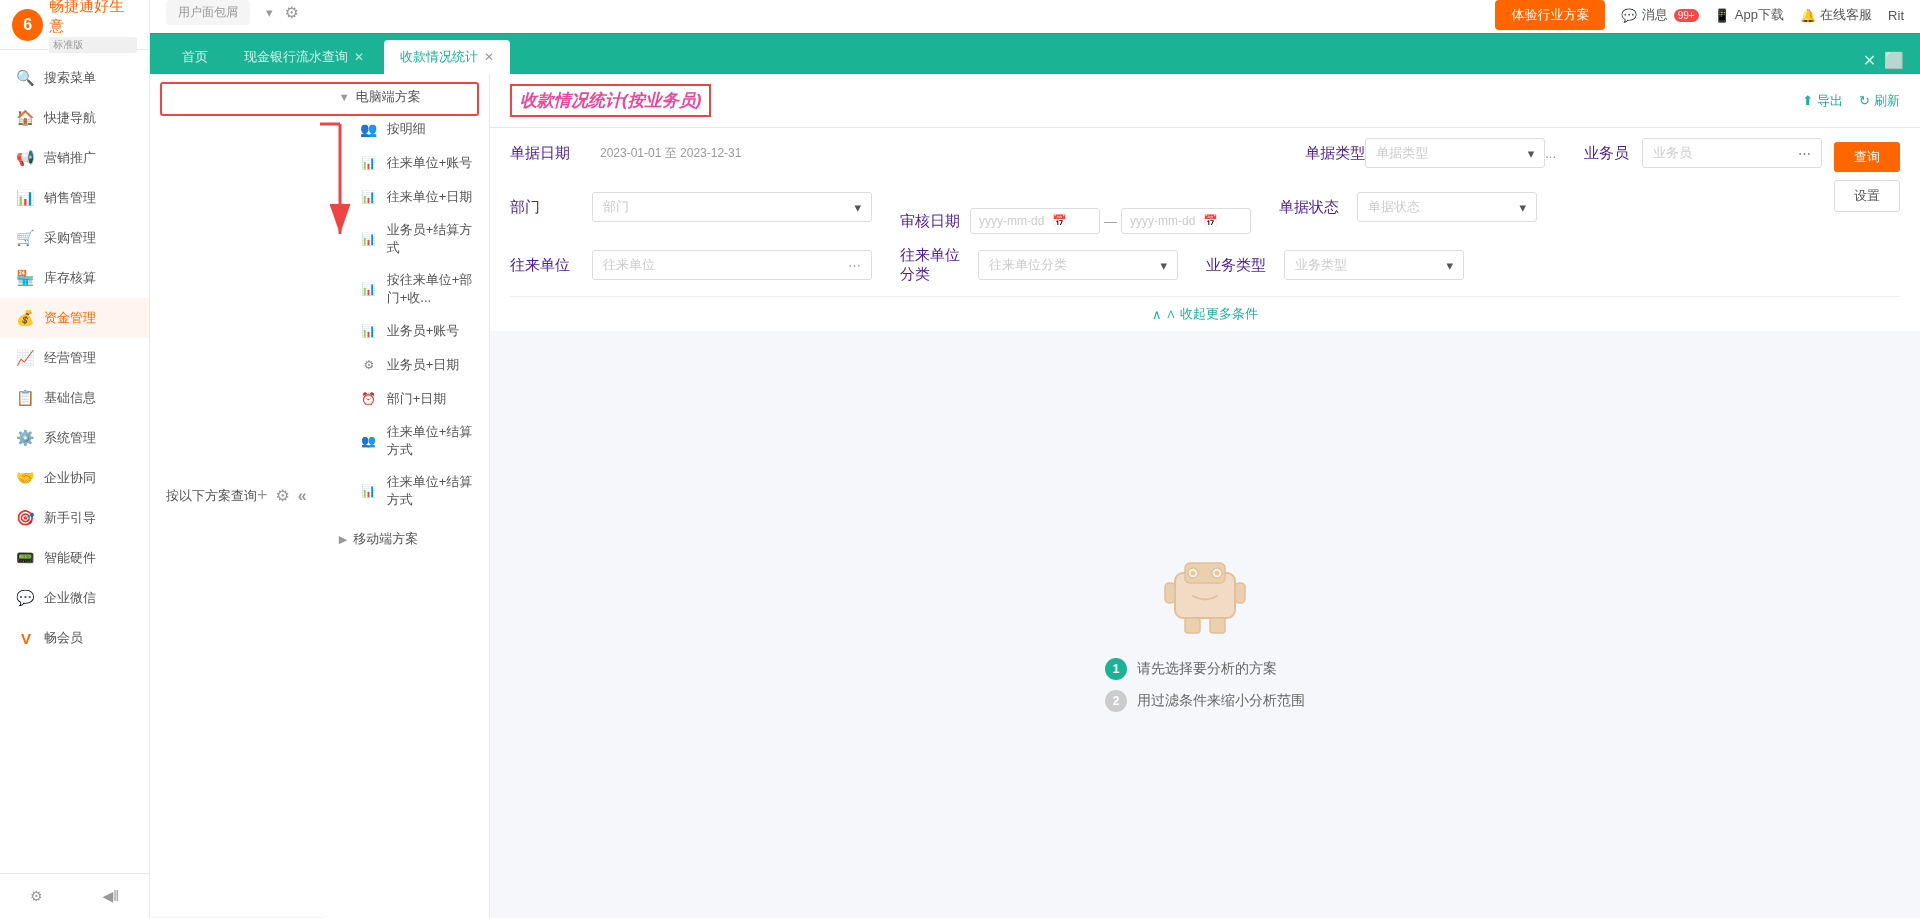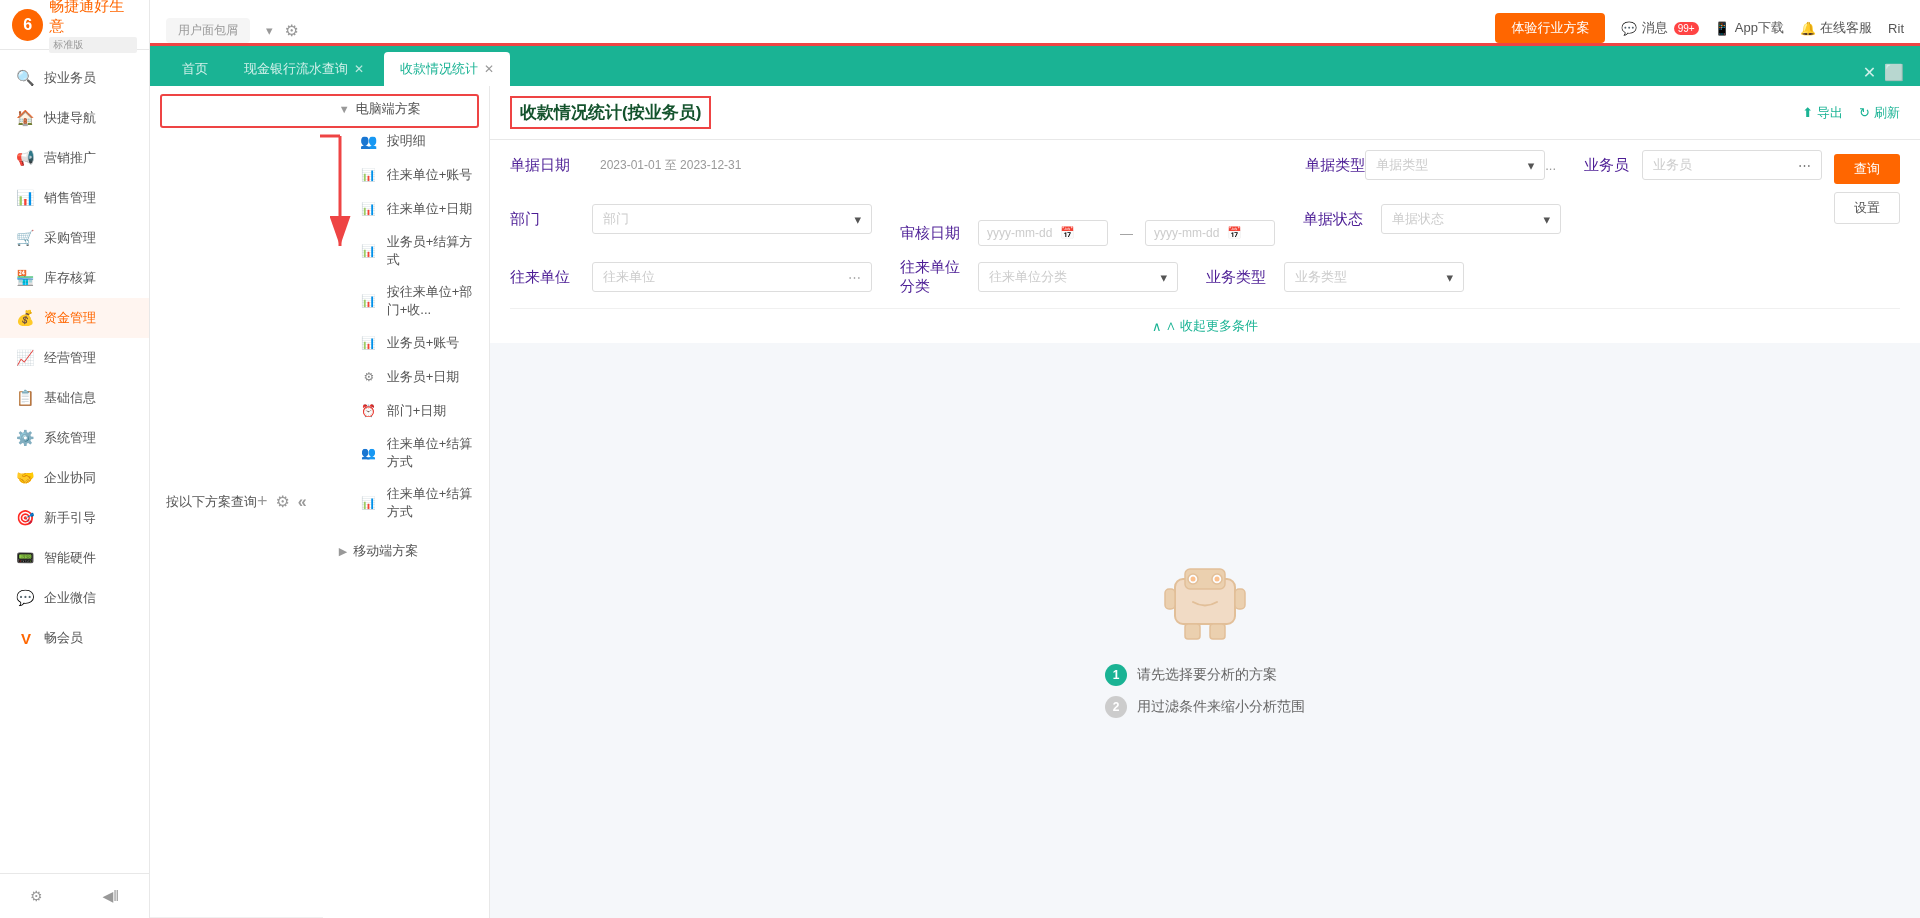--- a/index.html
+++ b/index.html
@@ -15,21 +15,21 @@
     .sidebar-item { display: flex; align-items: center; padding: 10px 16px; cursor: pointer; color: #555; font-size: 13px; }
     .sidebar-item.active { background: #fff5f0; color: #ff6600; }
     .sidebar-item .item-icon { width: 20px; height: 20px; margin-right: 8px; display: flex; align-items: center; justify-content: center; font-size: 15px; }
     .sidebar-bottom { padding: 8px 0; border-top: 1px solid #e8e8e8; display: flex; align-items: center; justify-content: space-around; }
     .sidebar-bottom-btn { color: #999; cursor: pointer; padding: 6px; font-size: 14px; }
 
     
     .main { flex: 1; display: flex; flex-direction: column; height: 100%; overflow: hidden; }
 
     
-    .top-header { height: 46px; background: #fff; border-bottom: 3px solid #ef4444; display: flex; align-items: flex-end; padding: 0 16px; justify-content: space-between; flex-shrink: 0; }
+    .top-header { height: 34px; background: #fff; border-bottom: 1px solid #ef4444; display: flex; align-items: flex-start; padding: 0 16px; justify-content: space-between; flex-shrink: 0; }
     .header-left { display: flex; align-items: center; gap: 12px; }
     .header-breadcrumb { font-size: 12px; color: #999; background: #f5f5f5; padding: 4px 12px; border-radius: 4px; }
     .header-dropdown { color: #999; cursor: pointer; margin-left: 4px; }
     .header-right { display: flex; align-items: center; gap: 16px; }
     .trial-btn { background: #ff6600; color: #fff; border: none; padding: 6px 16px; border-radius: 4px; cursor: pointer; font-size: 13px; }
     .header-action { display: flex; align-items: center; gap: 4px; color: #555; cursor: pointer; font-size: 13px; }
     .badge { background: #ff4444; color: #fff; font-size: 10px; padding: 1px 4px; border-radius: 8px; margin-left: 2px; }
     .gear-icon { color: #999; cursor: pointer; font-size: 16px; }
 
     
@@ -57,21 +57,21 @@
     .scheme-item.active { color: #ff6600; }
     .scheme-item-icon { width: 20px; height: 20px; margin-right: 8px; display: flex; align-items: center; justify-content: center; font-size: 14px; color: #999; }
     .scheme-item.active .scheme-item-icon { color: #ff6600; }
     .scheme-item-label { flex: 1; }
 
     
     .right-content { flex: 1; display: flex; flex-direction: column; overflow: hidden; background: #f5f7fa; }
 
     
     .page-header { background: #fff; padding: 12px 20px; display: flex; align-items: center; justify-content: space-between; border-bottom: 1px solid #e8e8e8; flex-shrink: 0; position: relative; }
-    .page-title { font-size: 18px; font-weight: bold; color: #14532d; border: 2px solid #e44; padding: 2px 6px; }
+    .page-title { font-size: 18px; font-weight: bold; color: #ec4899; border: 2px solid #e44; padding: 2px 6px; font-style: italic; }
     .export-btn { color: #1ab394; cursor: pointer; display: flex; align-items: center; gap: 4px; font-size: 13px; }
     .refresh-btn { color: #1ab394; cursor: pointer; display: flex; align-items: center; gap: 4px; font-size: 13px; }
     .filter-row { display: flex; align-items: center; margin-bottom: 12px; gap: 12px; }
     .filter-label { color: #4c1d95; font-size: 15px; width: 70px; flex-shrink: 0; }
     .filter-group { display: flex; align-items: center; gap: 6px; }
     .filter-btn { padding: 4px 10px; border: 1px solid #ddd; border-radius: 3px; cursor: pointer; font-size: 12px; color: #555; background: #fff; }
     .filter-btn.active { background: #ff6600; color: #fff; border-color: #ff6600; }
     .date-input { border: 1px solid #ddd; border-radius: 3px; padding: 5px 8px; font-size: 12px; color: #999; background: #fff; display: flex; align-items: center; gap: 4px; width: 130px; }
     .date-sep { color: #999; margin: 0 4px; }
     .query-btn { background: #ff6600; color: #fff; border: none; padding: 6px 20px; border-radius: 3px; cursor: pointer; font-size: 13px; }
@@ -96,21 +96,21 @@
   <div class="sidebar-logo">
     <div class="logo-icon">6</div>
     <div>
       <div class="logo-text">畅捷通好生意</div>
       <div class="edition-tag">标准版</div>
     </div>
   </div>
   <div class="sidebar-nav">
     <div class="sidebar-item">
       <span class="item-icon">🔍</span>
-      <span>按业务员</span>
+      <span>搜索菜单</span>
     </div>
     <div class="sidebar-item">
       <span class="item-icon">🏠</span>
       <span>快捷导航</span>
     </div>
     <div class="sidebar-item">
       <span class="item-icon">📢</span>
       <span>营销推广</span>
     </div>
     <div class="sidebar-item">
@@ -336,21 +336,21 @@
                 </div>
               </div>
             </div>
 
             <div class="filter-row">
               <span class="filter-label">部门</span>
               <div class="select-wrapper" style="min-width:280px;">
                 <span style="color:#ccc;">部门</span>
                 <span>▾</span>
               </div>
-              <div style="margin-left:16px; display:flex; align-items:center; gap:8px;margin-top:28px;">
+              <div style="margin-left:16px; display:flex; align-items:center; margin-top:28px;">
                 <span class="filter-label">审核日期</span>
                 <div class="date-input">
                   <span style="color:#ccc;">yyyy-mm-dd</span>
                   <span style="margin-left:4px; color:#ccc;">📅</span>
                 </div>
                 <span class="date-sep">—</span>
                 <div class="date-input">
                   <span style="color:#ccc;">yyyy-mm-dd</span>
                   <span style="margin-left:4px; color:#ccc;">📅</span>
                 </div>

